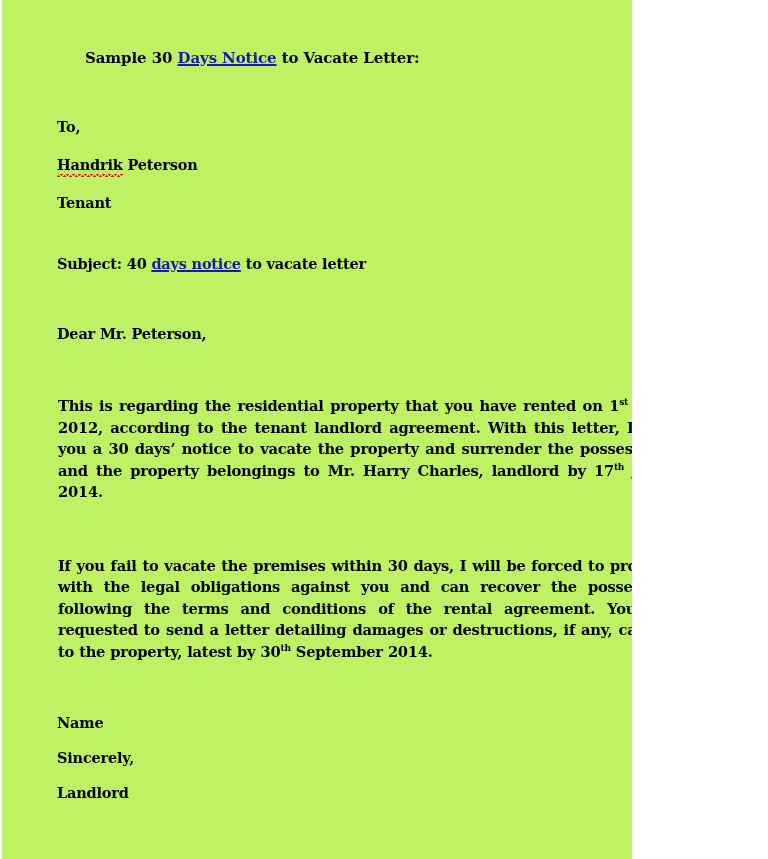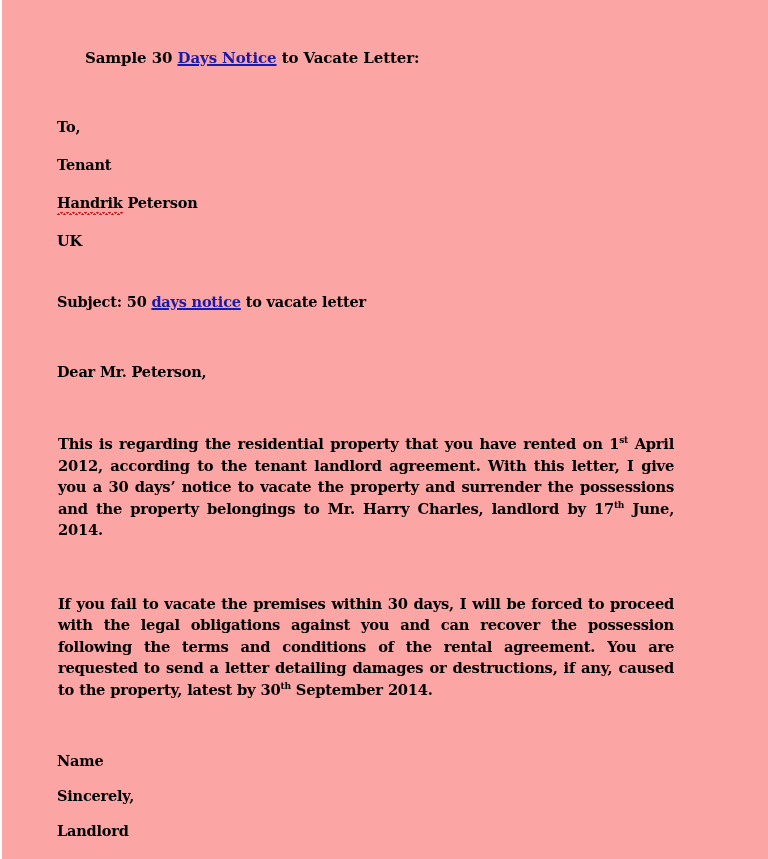--- a/index.html
+++ b/index.html
@@ -11,23 +11,23 @@
   body {
     width: 768px;
     height: 859px;
     font-family: "DejaVu Serif", "Liberation Serif", serif;
     color: #000000;
     -webkit-font-smoothing: none;
   }
 
   .page {
     position: relative;
-    width: 768px;
+    width: 632px;
     height: 859px;
-    background: #fca5a5;
+    background: #bef264;
     box-sizing: border-box;
     overflow: hidden;
   }
 
   
   .scan-edge-left {
     position: absolute;
     left: 0;
     top: 0;
     width: 2px;
@@ -126,30 +126,29 @@
   <div class="scan-edge-left"></div>
 
   <div class="doc-body">
 
     <div class="doc-title"><span>Sample 30 </span><span class="doclink">Days Notice</span><span> to Vacate Letter:</span></div>
 
     <div class="gap-lg"></div>
 
     <div class="blk addr-line">To,</div>
 
+    <div class="blk addr-line"><span class="misspelled">Handrik</span><span> Peterson</span></div>
+
     <div class="blk addr-line">Tenant</div>
 
-    <div class="blk addr-line"><span class="misspelled">Handrik</span><span> Peterson</span></div>
-
-    <div class="blk addr-line">UK</div>
 
     <div class="gap-xs"></div>
 
 
-    <div class="blk"><span>Subject: 50 </span><span class="doclink">days notice</span><span> to vacate letter</span></div>
+    <div class="blk"><span>Subject: 40 </span><span class="doclink">days notice</span><span> to vacate letter</span></div>
 
     <div class="gap-md"></div>
 
     <div class="blk">Dear Mr. Peterson,</div>
 
     <div class="gap-md"></div>
 
     <p class="para"><span>This is regarding the residential property that you have rented on 1</span><sup>st</sup><span> April 2012, according to the tenant landlord agreement. With this letter, I give you a 30 days’ notice to vacate the property and surrender the possessions and the property belongings to Mr. Harry Charles, landlord by 17</span><sup>th</sup><span> June, 2014.</span></p>
 
 

